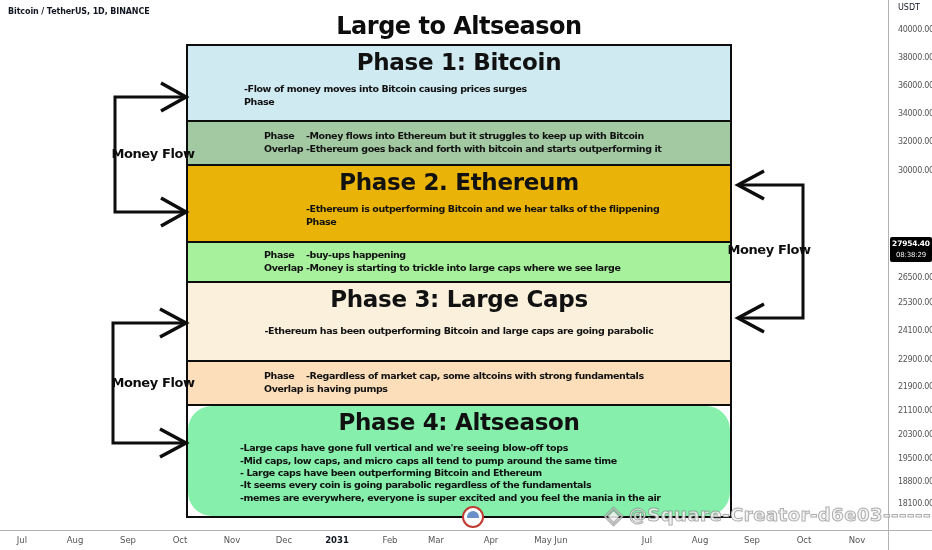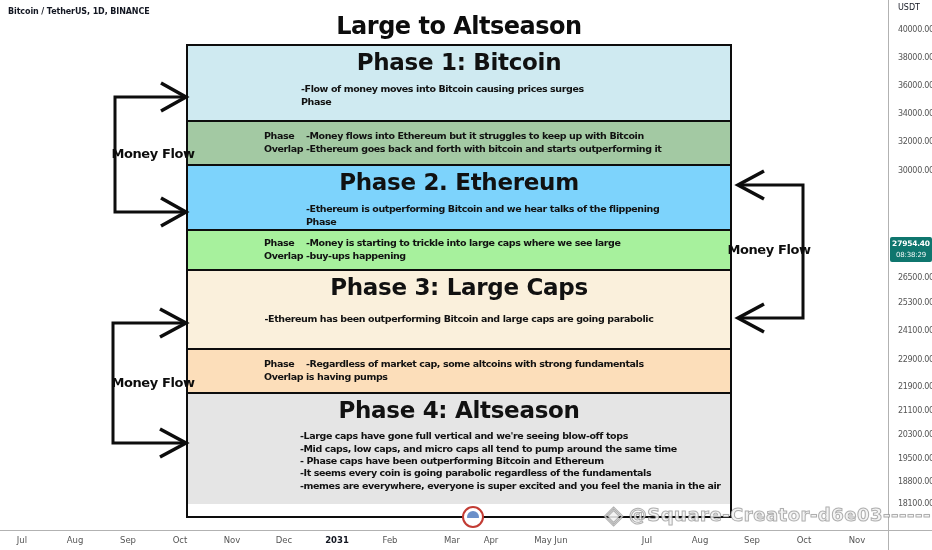--- a/index.html
+++ b/index.html
@@ -12,23 +12,23 @@
          font-size:24px;font-weight:700;letter-spacing:-0.5px;color:#0d0d0d;}
 
   .diagram{position:absolute;left:186px;top:44px;width:546px;height:474px;
            border:2px solid #0d0d0d;box-sizing:border-box;display:flex;flex-direction:column;}
   .row{box-sizing:border-box;border-bottom:2px solid #0d0d0d;flex:none;overflow:hidden;}
   .row:last-child{border-bottom:none;}
   .row.phase{padding-top:4px;}
   .ph-head{text-align:center;font-size:23px;font-weight:700;letter-spacing:-0.3px;line-height:1.1;}
   .ph-body{margin-top:8px;font-size:9.5px;font-weight:700;letter-spacing:-0.4px;line-height:1.3;}
   .ln{white-space:nowrap;}
-  .indent-a .ph-body{margin-left:113px;}
+  .indent-a .ph-body{margin-left:56px;}
   .indent-b .ph-body{margin-left:118px;}
-  .indent-c .ph-body{margin-top:7px;margin-left:112px;}
+  .indent-c .ph-body{margin-top:7px;margin-left:52px;}
   .centered .ph-body{text-align:center;margin-top:13px;}
   .row.overlap{display:flex;align-items:center;padding-left:76px;}
   .ov-label{width:42px;flex:none;font-size:9.5px;font-weight:700;letter-spacing:-0.4px;line-height:1.35;}
   .ov-body{font-size:9.5px;font-weight:700;letter-spacing:-0.4px;line-height:1.35;}
 
   .arrows{position:absolute;left:0;top:0;pointer-events:none;}
 
   .mf{position:absolute;transform:translateX(-50%);font-size:13px;font-weight:700;
       letter-spacing:-0.4px;white-space:nowrap;color:#0d0d0d;}
   .mf1{left:153px;top:146px;} .mf2{left:153px;top:375px;} .mf3{left:769px;top:242px;}
@@ -80,59 +80,59 @@
       <div class="row overlap " style="height: 44px; background: rgb(163, 201, 163);">
         <div class="ov-label">
           <div class="ln">Phase</div>
           <div class="ln">Overlap</div>
         </div>
         <div class="ov-body">
           <div class="ln">-Money flows into Ethereum but it struggles to keep up with Bitcoin</div>
           <div class="ln">-Ethereum goes back and forth with bitcoin and starts outperforming it</div>
         </div>
       </div>
-      <div class="row phase indent-b" style="height: 65px; background: #7dd3fc;">
+      <div class="row phase indent-b" style="height: 77px; background: #eab308;">
         <div class="ph-head">Phase 2. Ethereum</div>
         <div class="ph-body">
           <div class="ln">-Ethereum is outperforming Bitcoin and we hear talks of the flippening</div>
           <div class="ln">Phase</div>
         </div>
       </div>
       <div class="row overlap " style="height: 40px; background: rgb(167, 241, 157);">
         <div class="ov-label">
           <div class="ln">Phase</div>
           <div class="ln">Overlap</div>
         </div>
         <div class="ov-body">
+          <div class="ln">-buy-ups happening</div>
           <div class="ln">-Money is starting to trickle into large caps where we see large</div>
-          <div class="ln">-buy-ups happening</div>
         </div>
       </div>
       <div class="row phase centered" style="height: 79px; background: rgb(250, 240, 220);">
         <div class="ph-head">Phase 3: Large Caps</div>
         <div class="ph-body">
           <div class="ln">-Ethereum has been outperforming Bitcoin and large caps are going parabolic</div>
         </div>
       </div>
       <div class="row overlap " style="height: 44px; background: rgb(252, 222, 186);">
         <div class="ov-label">
           <div class="ln">Phase</div>
           <div class="ln">Overlap</div>
         </div>
         <div class="ov-body">
           <div class="ln">-Regardless of market cap, some altcoins with strong fundamentals</div>
           <div class="ln">is having pumps</div>
         </div>
       </div>
-      <div class="row phase indent-c" style="height: 110px; background: #e5e5e5;">
+      <div class="row phase indent-c" style="height: 110px; background: #86efac; border-radius: 24px;">
         <div class="ph-head">Phase 4: Altseason</div>
         <div class="ph-body">
           <div class="ln">-Large caps have gone full vertical and we're seeing blow-off tops</div>
           <div class="ln">-Mid caps, low caps, and micro caps all tend to pump around the same time</div>
-          <div class="ln">- Phase caps have been outperforming Bitcoin and Ethereum</div>
+          <div class="ln">- Large caps have been outperforming Bitcoin and Ethereum</div>
           <div class="ln">-It seems every coin is going parabolic regardless of the fundamentals</div>
           <div class="ln">-memes are everywhere, everyone is super excited and you feel the mania in the air</div>
         </div>
       </div>
     </div>
 
   <svg class="arrows" width="932" height="550" viewBox="0 0 932 550">
     <g stroke="#0d0d0d" stroke-width="3" fill="none">
       <path d="M184 97 H115 V212 H184"></path>
       <path stroke-width="3.5" d="M161 83 L186 97 L161 111"></path>
@@ -149,21 +149,21 @@
   <div class="mf mf1">Money Flow</div>
   <div class="mf mf2">Money Flow</div>
   <div class="mf mf3">Money Flow</div>
 
   <div class="emblem">
     <div class="emblem-inner"></div>
   </div>
 
   <div class="price-axis" id="price-axis">
     <div class="currency">USDT</div>
-    <div class="last-price" id="last-price" style="background: #0f766e;">
+    <div class="last-price" id="last-price" style="background: #000000;">
       <div class="lp-value">27954.40</div>
       <div class="lp-count">08:38:29</div>
     </div>
   <div class="tick" style="top: 25px;">40000.00</div>
       <div class="tick" style="top: 53px;">38000.00</div>
       <div class="tick" style="top: 81px;">36000.00</div>
       <div class="tick" style="top: 109px;">34000.00</div>
       <div class="tick" style="top: 137px;">32000.00</div>
       <div class="tick" style="top: 166px;">30000.00</div>
       <div class="tick" style="top: 273px;">26500.00</div>
@@ -180,21 +180,21 @@
 
   <div class="time-axis" id="time-axis">
       <div class="tlabel" style="left: 22px;">Jul</div>
       <div class="tlabel" style="left: 75px;">Aug</div>
       <div class="tlabel" style="left: 128px;">Sep</div>
       <div class="tlabel" style="left: 180px;">Oct</div>
       <div class="tlabel" style="left: 232px;">Nov</div>
       <div class="tlabel" style="left: 284px;">Dec</div>
       <div class="tlabel major" style="left: 337px;">2031</div>
       <div class="tlabel" style="left: 390px;">Feb</div>
-      <div class="tlabel" style="left: 452px;">Mar</div>
+      <div class="tlabel" style="left: 436px;">Mar</div>
       <div class="tlabel" style="left: 491px;">Apr</div>
       <div class="tlabel" style="left: 543px;">May</div>
       <div class="tlabel" style="left: 561px;">Jun</div>
       <div class="tlabel" style="left: 647px;">Jul</div>
       <div class="tlabel" style="left: 700px;">Aug</div>
       <div class="tlabel" style="left: 752px;">Sep</div>
       <div class="tlabel" style="left: 804px;">Oct</div>
       <div class="tlabel" style="left: 857px;">Nov</div>
     </div>
   <div class="corner"></div>

